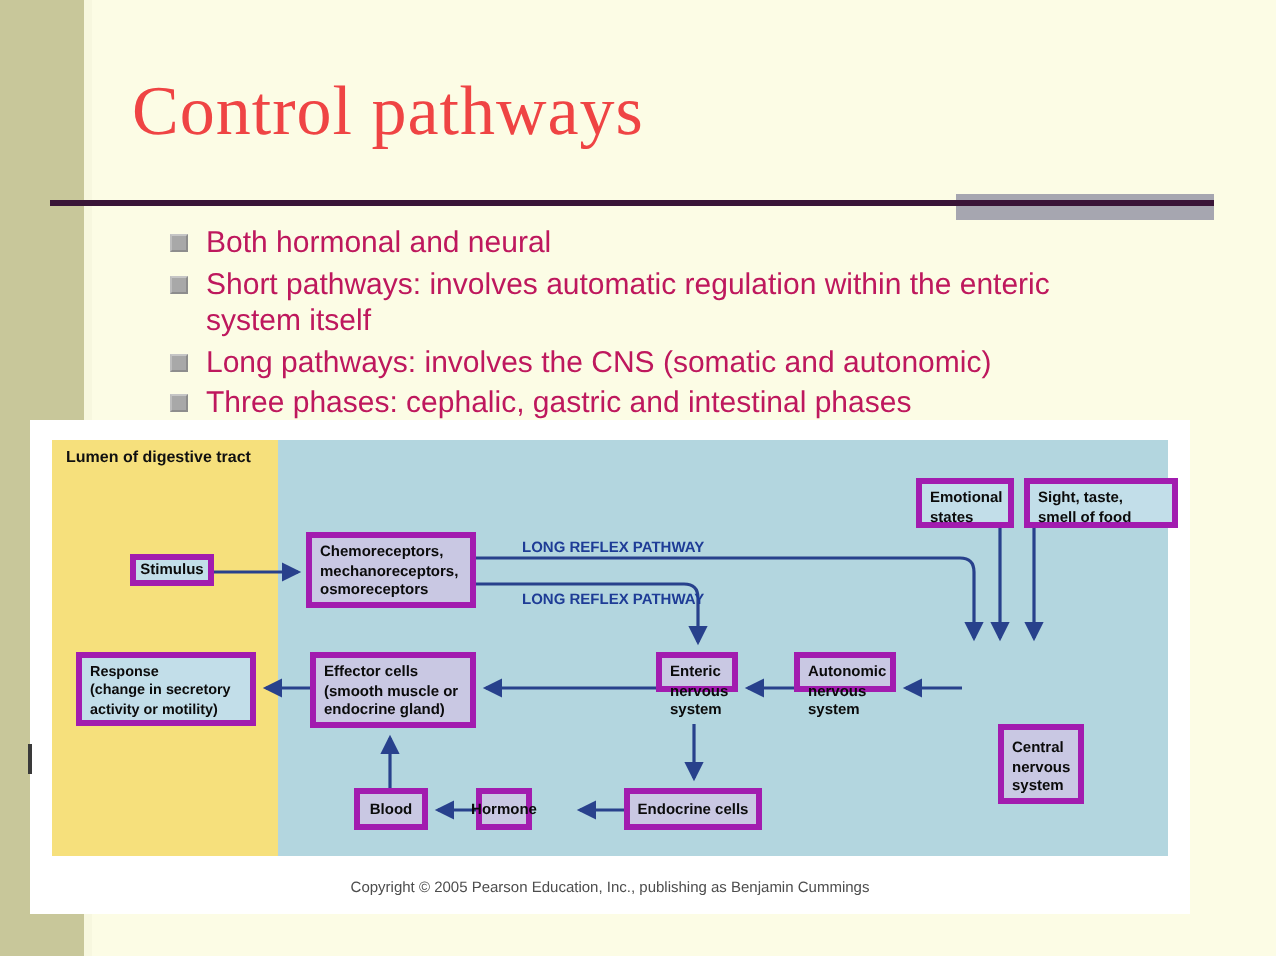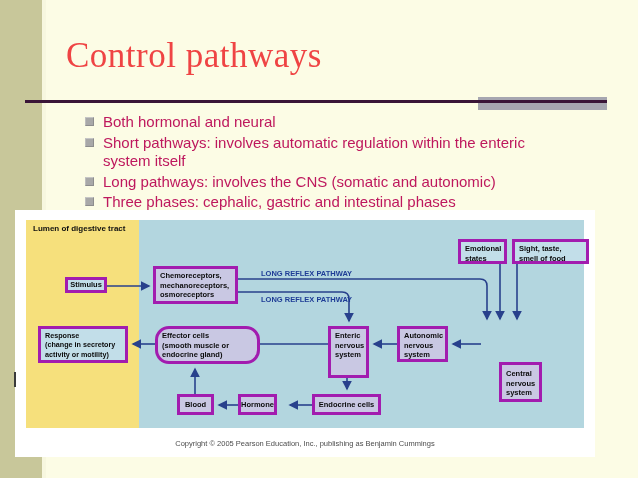--- a/index.html
+++ b/index.html
@@ -43,26 +43,26 @@
   .lav{background:#C9C8E3;}
   .lblue{background:#C2DEE9;}
   .pad{padding:2px 2px 0 4px;}
   .ctr{display:flex;align-items:center;justify-content:center;text-align:center;}
 
   #box-stimulus{left:50px;top:67px;width:42px;height:16px;text-align:center;}
   #box-receptors{left:138px;top:56px;width:85px;height:38px;}
   #box-emotional{left:443px;top:29px;width:49px;height:25px;}
   #box-sight{left:497px;top:29px;width:77px;height:25px;}
   #box-response{left:23px;top:116px;width:90px;height:37px;font-size:7.2px;line-height:9.3px;}
-  #box-effector{left:140px;top:116px;width:105px;height:38px;border-radius:14px;}
-  #box-enteric{left:313px;top:116px;width:41px;height:52px;}
-  #box-autonomic{left:382px;top:116px;width:51px;height:36px;}
+  #box-effector{left:140px;top:116px;width:83px;height:38px;}
+  #box-enteric{left:313px;top:116px;width:41px;height:20px;}
+  #box-autonomic{left:382px;top:116px;width:51px;height:20px;}
   #box-central{left:484px;top:114px;width:43px;height:40px;padding-top:4px;margin-top:38px;}
   #box-blood{left:162px;top:184px;width:37px;height:21px;}
-  #box-hormone{left:223px;top:184px;width:39px;height:21px;}
+  #box-hormone{left:223px;top:184px;width:28px;height:21px;}
   #box-endocrine{left:297px;top:184px;width:69px;height:21px;}
 
   .path-label{position:absolute;font-size:7.5px;font-weight:bold;color:#1E3C96;white-space:nowrap;padding-left:20px;}
   #label-long{left:226px;top:59px;}
   #label-short{left:226px;top:85px;}
 
   .fig-copyright{
     position:absolute;left:0;top:229px;width:100%;text-align:center;
     font-size:7.5px;color:#4D4D4D;
   }

